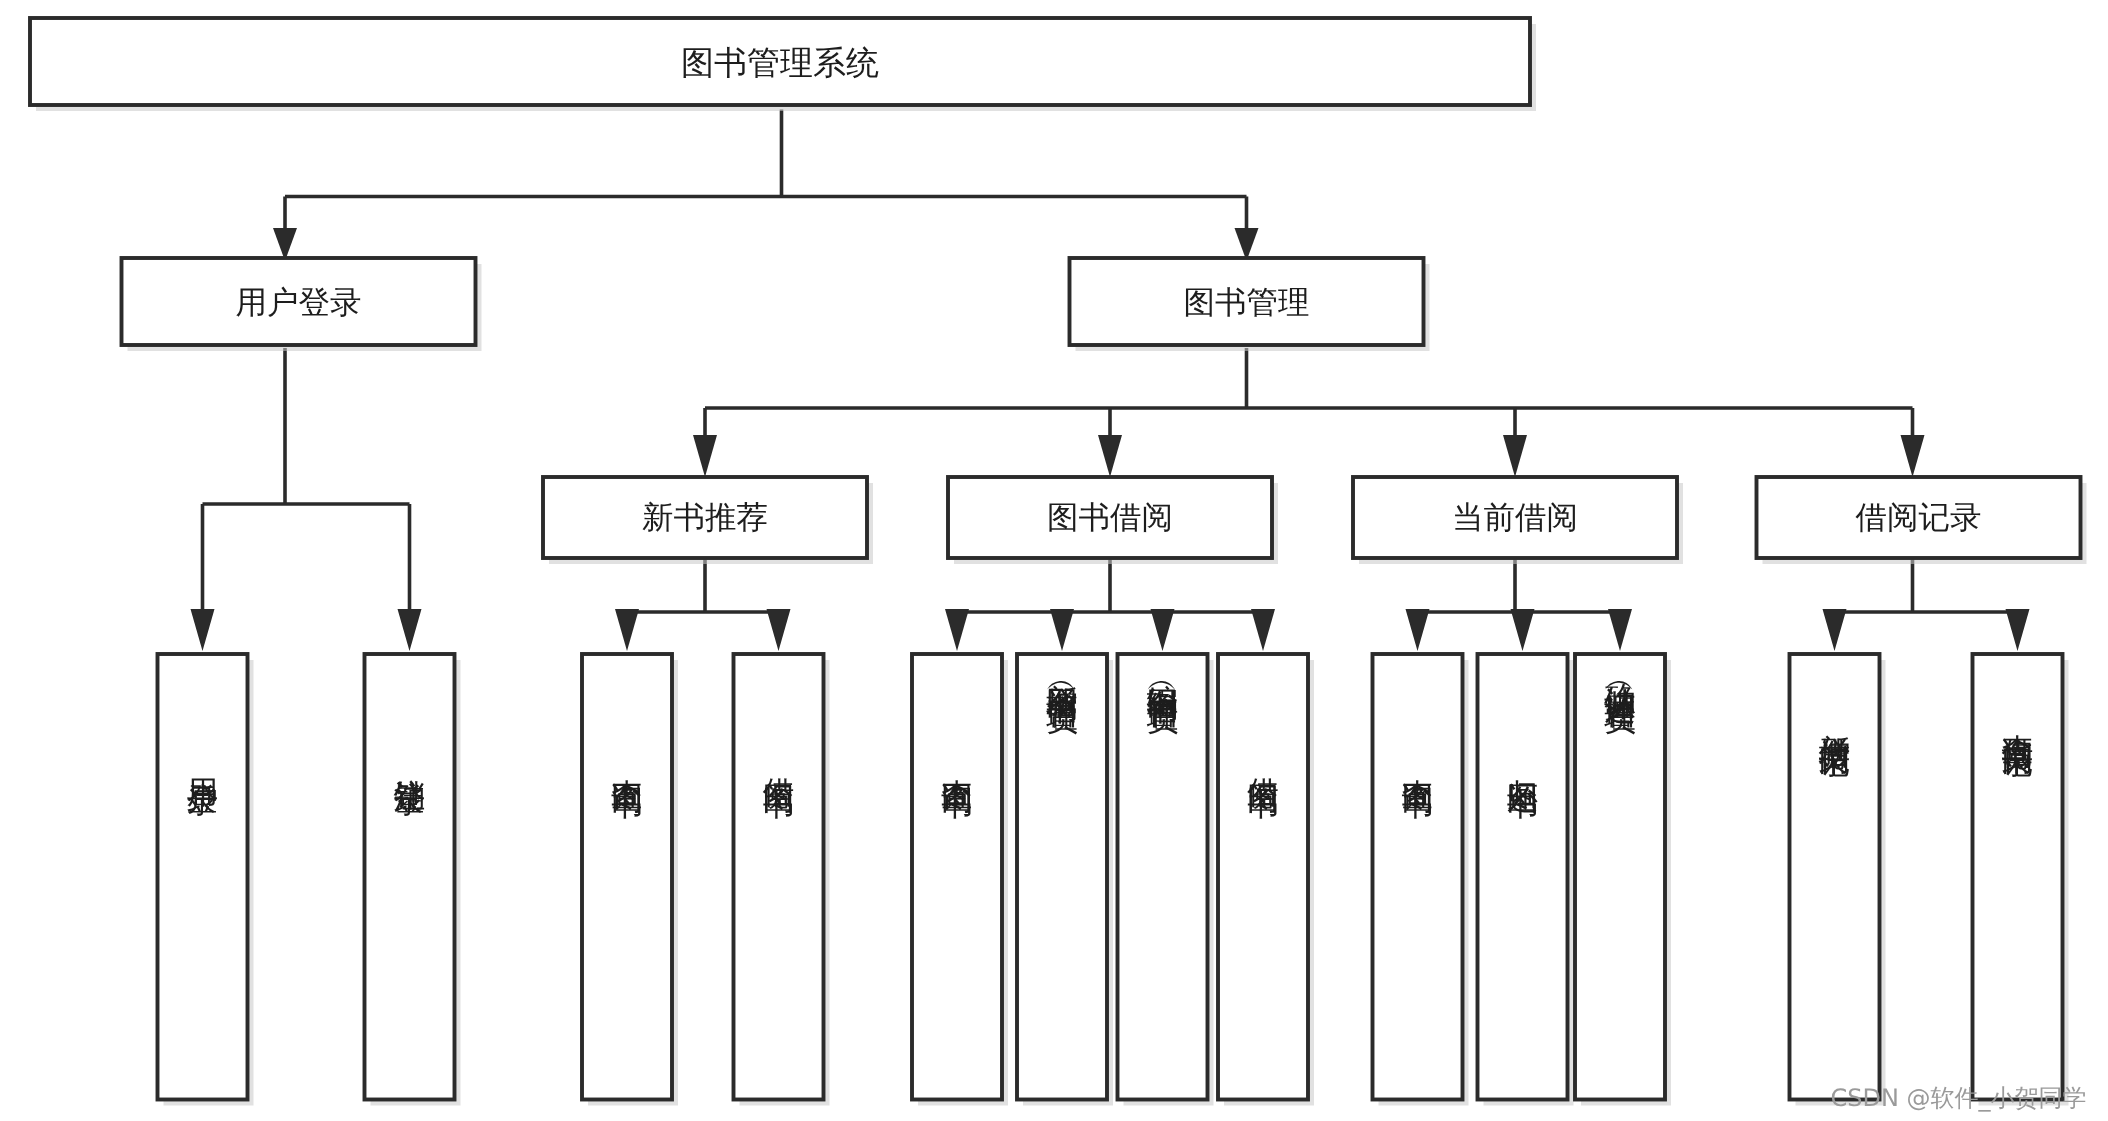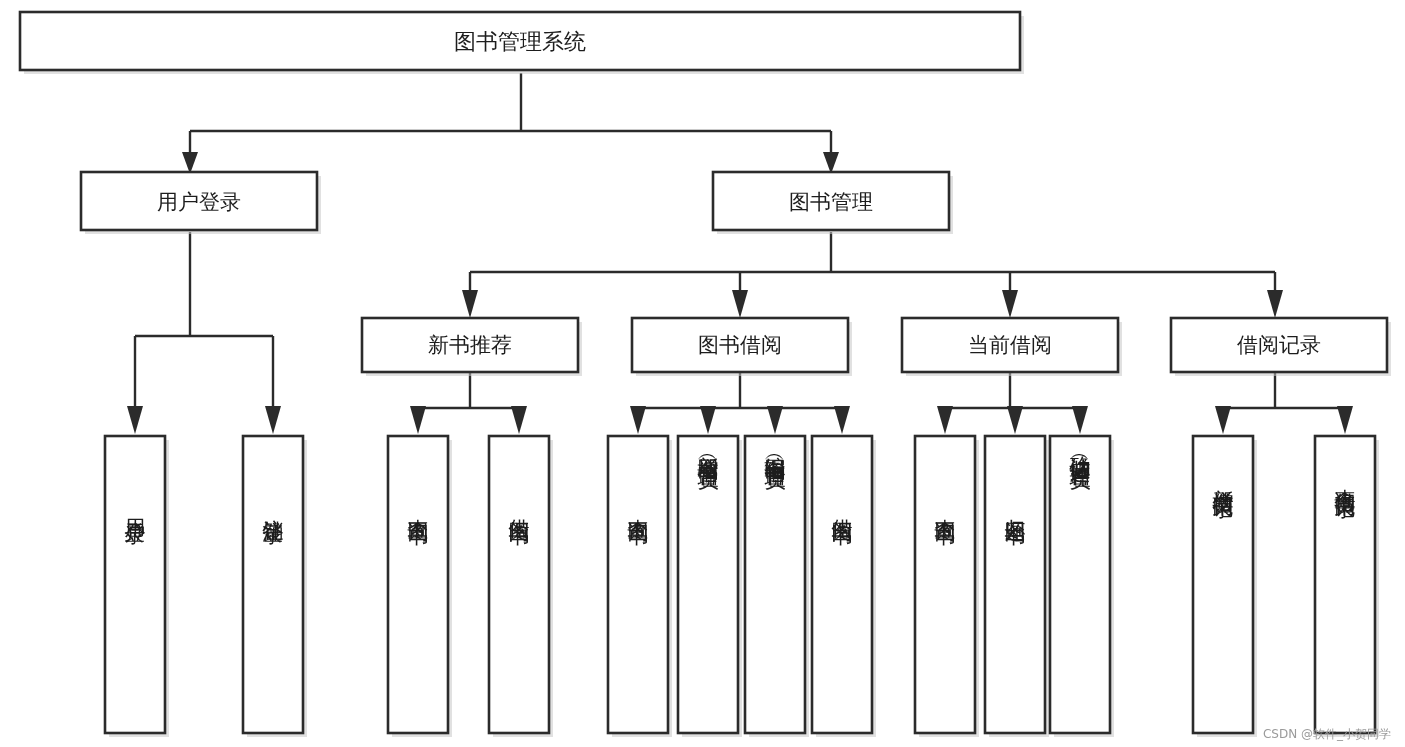--- a/index.html
+++ b/index.html
@@ -62,21 +62,21 @@
     writing-mode: tb;
     glyph-orientation-vertical: 0;
     text-anchor: middle;
     letter-spacing: 2px;
   }
   .watermark {
     position: absolute;
     right: 14px;
     bottom: 4px;
     font-family: "DejaVu Sans", "Liberation Sans", sans-serif;
-    font-size: 12px;
+    font-size: 16px;
     color: #9a9a9a;
     white-space: nowrap;
     pointer-events: none;
   }
 </style>
 </head>
 <body>
 
 <div id="diagram-root">
 

